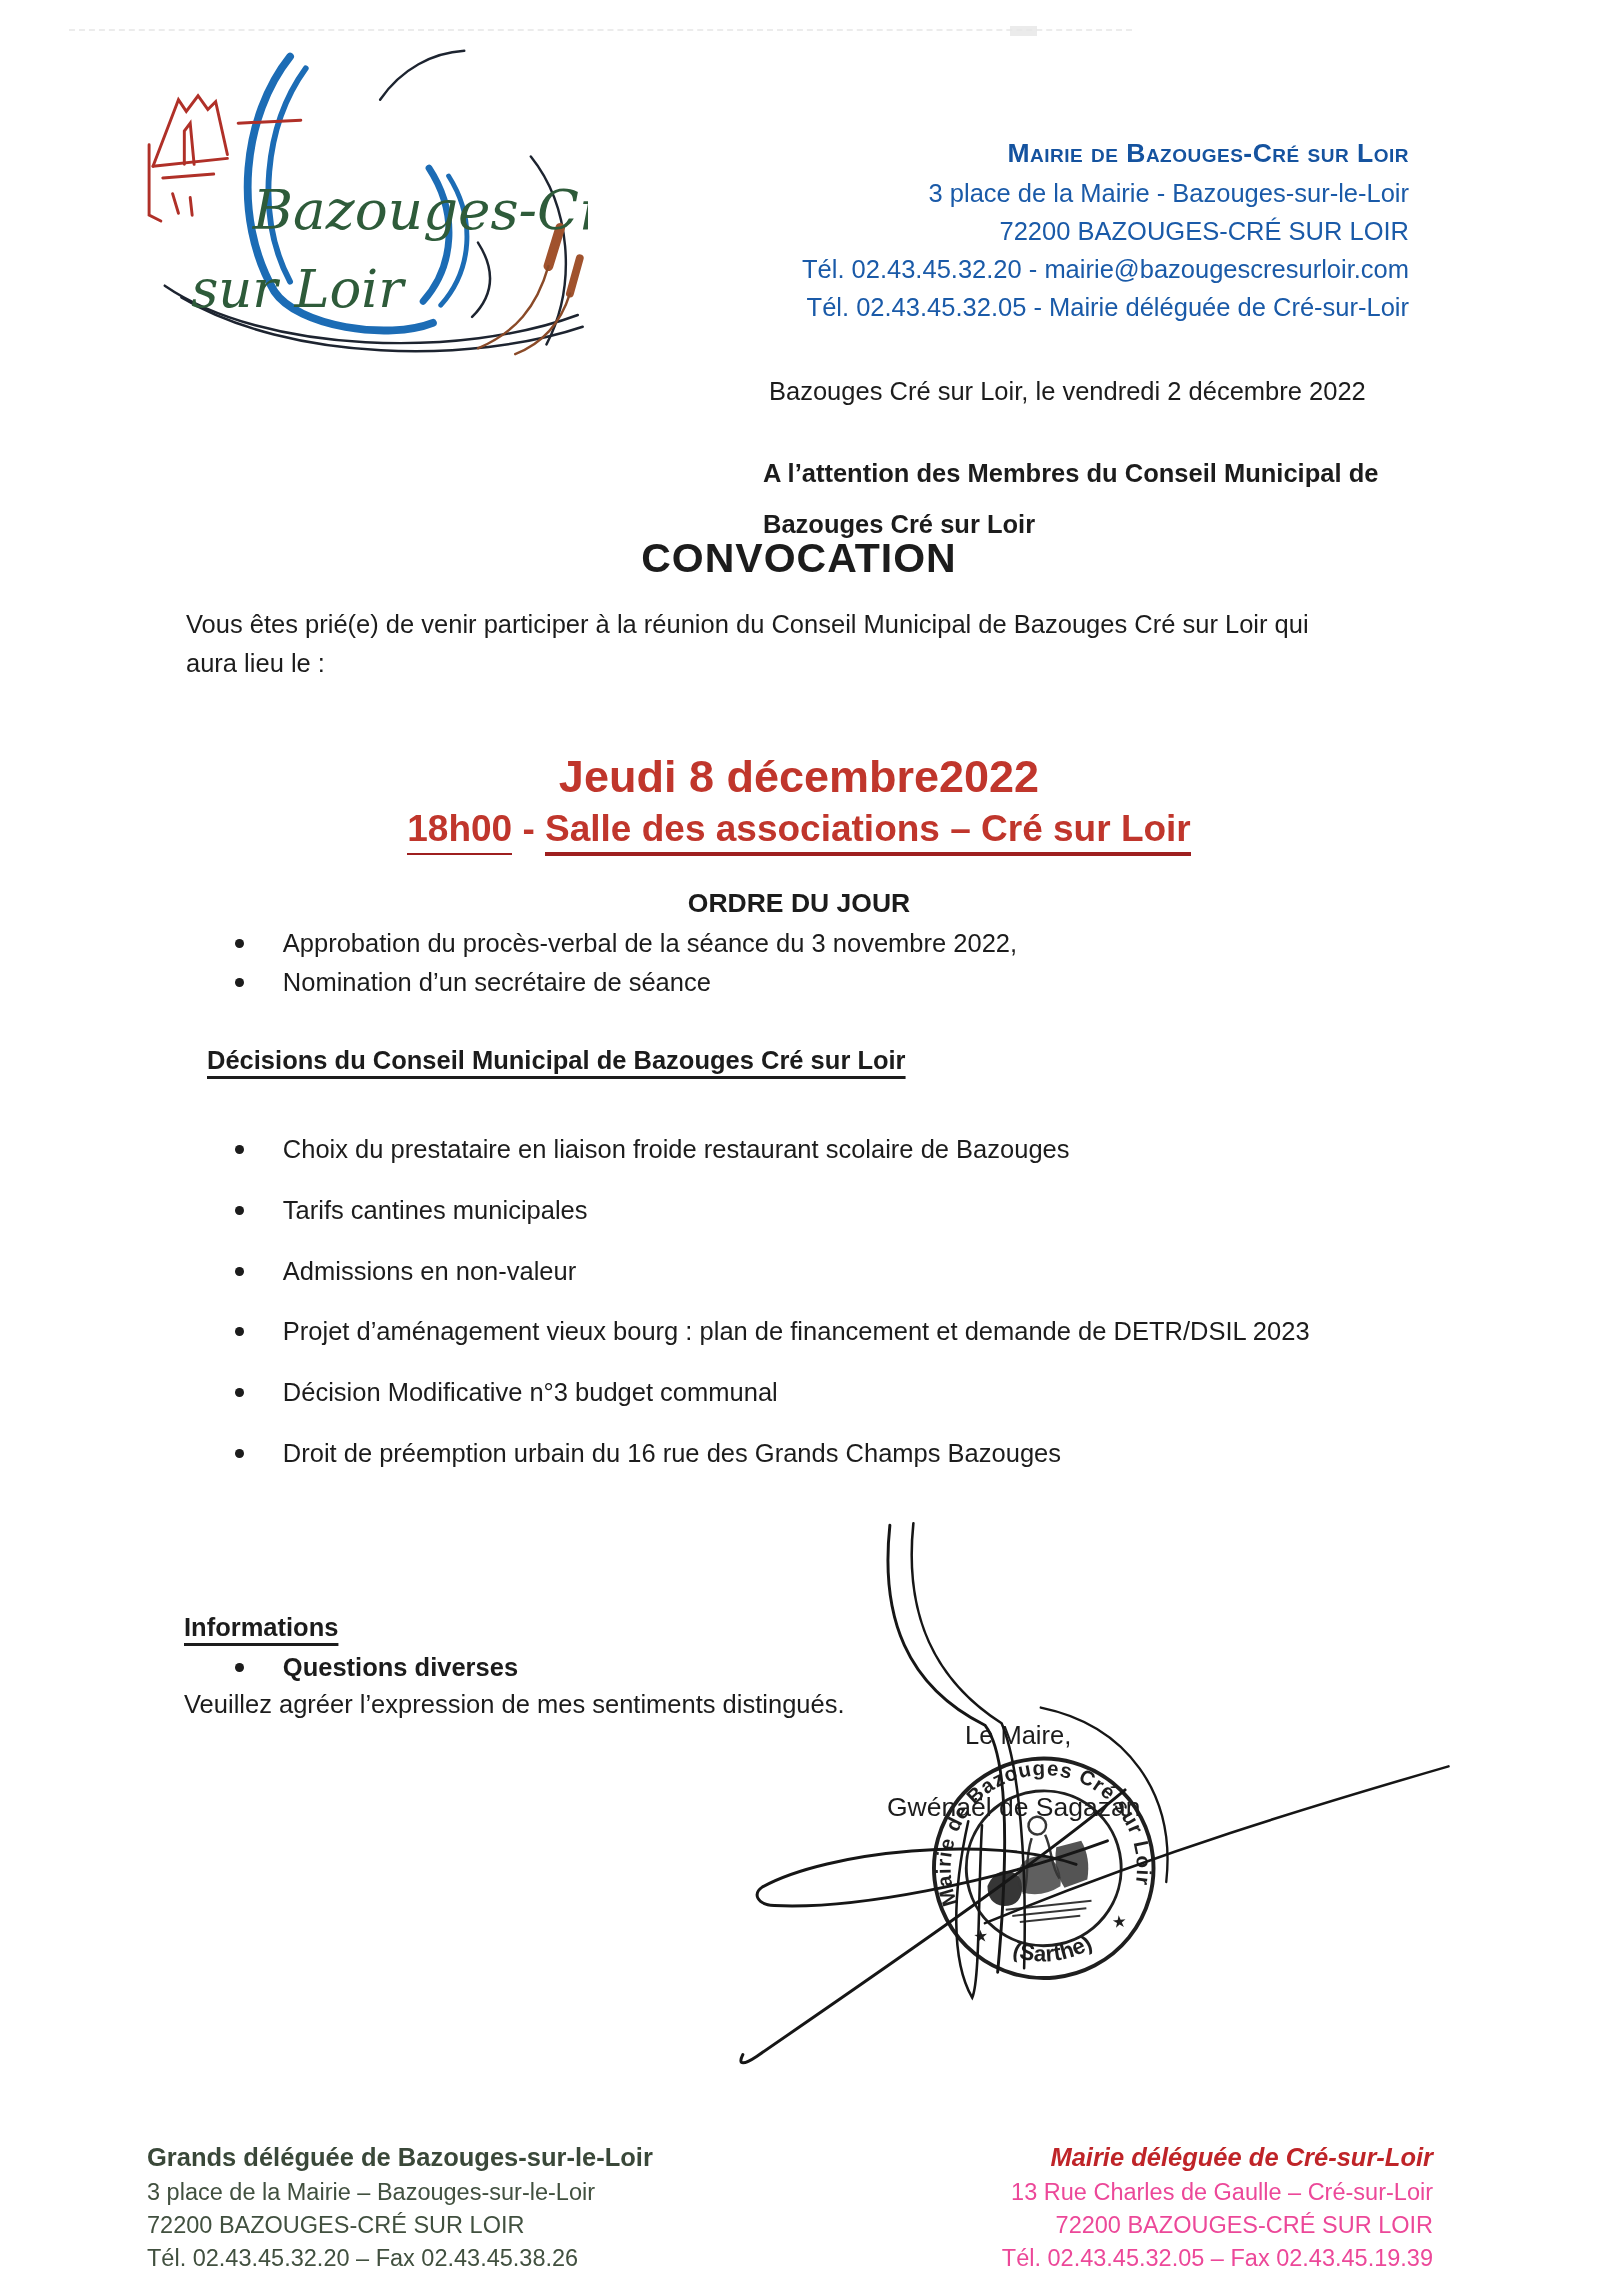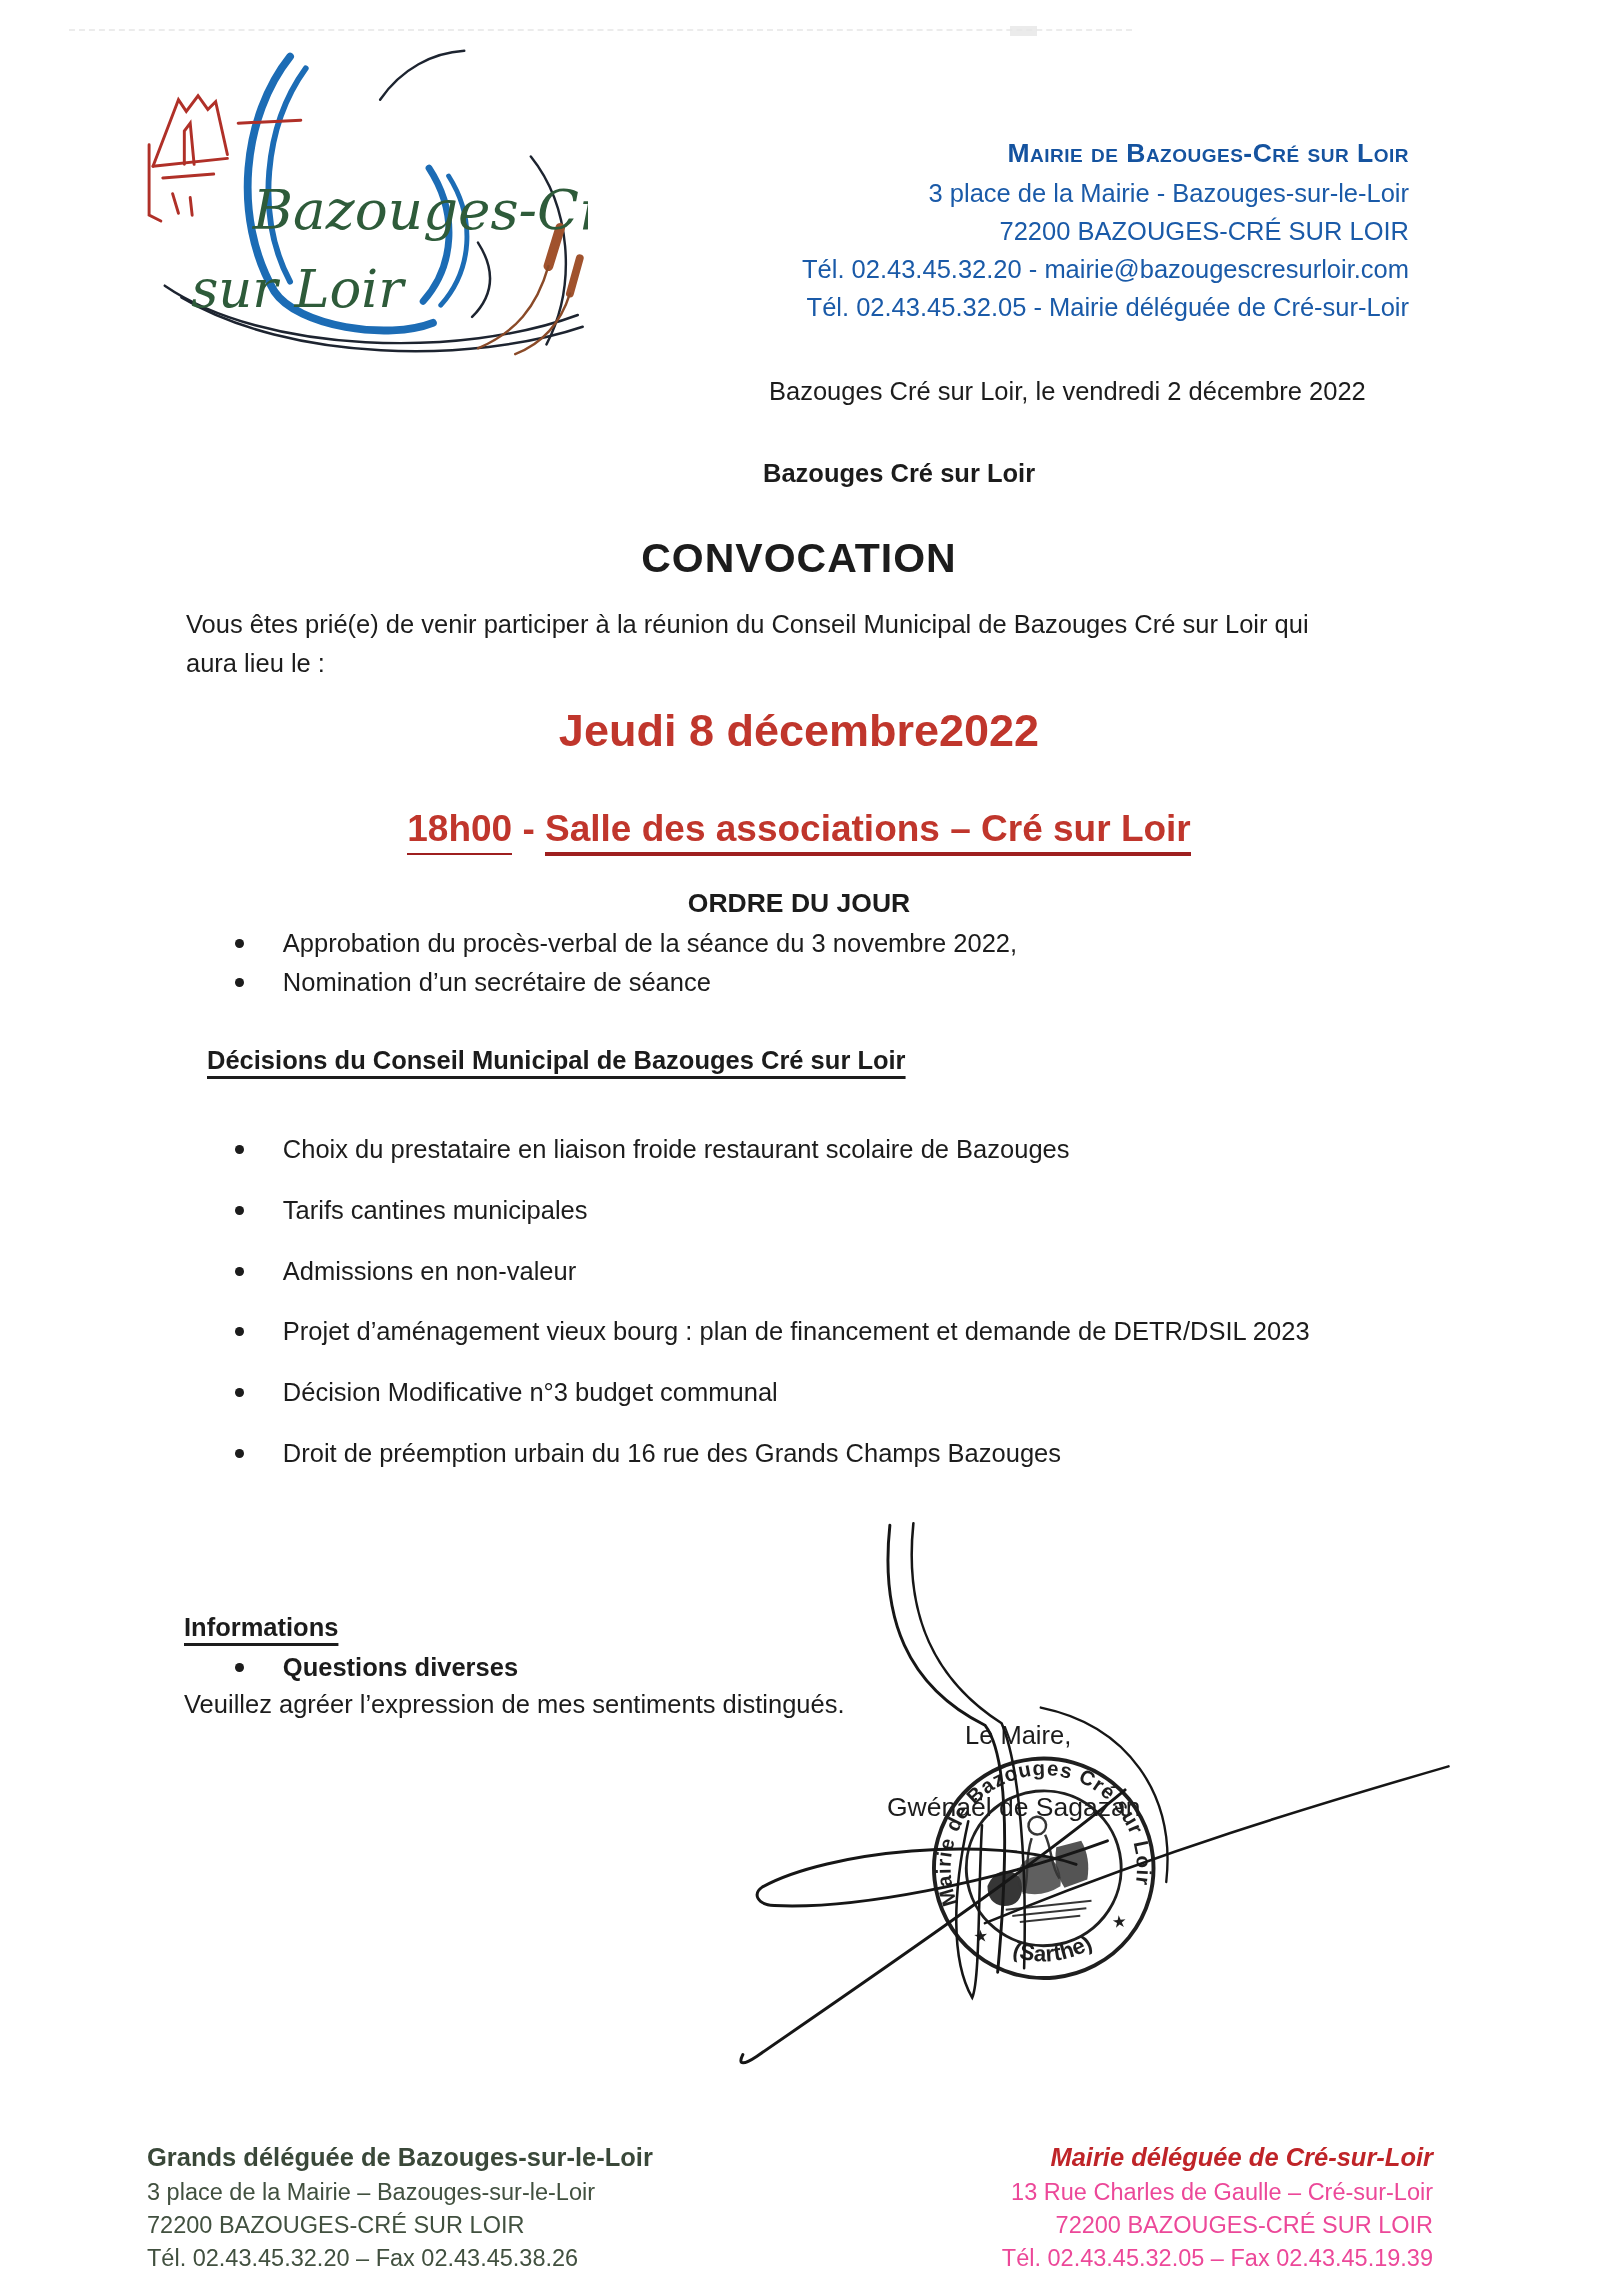--- a/index.html
+++ b/index.html
@@ -18,21 +18,21 @@
   .hdr-line{font-size:25.5px;line-height:38px;}
   
   #dateline{left:763px;top:377px;font-size:25.5px;margin-left:6px;}
   #attention{left:763px;top:448px;font-size:25.5px;font-weight:bold;line-height:51px;white-space:nowrap;}
   
   .centerwrap{left:0;width:1598px;text-align:center;}
   #convocation{top:535px;font-size:41px;font-weight:bold;letter-spacing:1px;}
   #intro1{left:186px;top:610px;font-size:25.5px;}
   #intro2{left:186px;top:649px;font-size:25.5px;}
   .h-red{color:#c0362c;font-weight:bold;}
-  #date-heading{top:705px;font-size:45px;}
+  #date-heading{top:751px;font-size:45px;}
   #time-heading{top:808px;font-size:37px;}
   #time-heading span{white-space:pre;}
   .u{border-bottom:4.9px solid #9e1f1f;padding-bottom:2.9px;}
   .u-thin{border-bottom:2.9px solid #9e1f1f;padding-bottom:3.9px;}
   #ordre{top:888px;font-size:26.5px;font-weight:bold;}
   
   .row{position:absolute;left:235px;display:flex;align-items:center;gap:39px;}
   .blt{width:8.8px;height:8.8px;border-radius:50%;background:#1c1c1c;flex:none;}
   .row span{font-size:25.5px;white-space:nowrap;}
   .row.bold span{font-weight:bold;}
@@ -104,20 +104,21 @@
     <div id="header-title">Mairie de Bazouges-Cré sur Loir</div>
     <div class="hdr-line">3 place de la Mairie - Bazouges-sur-le-Loir</div>
     <div class="hdr-line">72200 BAZOUGES-CRÉ SUR LOIR</div>
     <div class="hdr-line">Tél. 02.43.45.32.20 - mairie@bazougescresurloir.com</div>
     <div class="hdr-line">Tél. 02.43.45.32.05 - Mairie déléguée de Cré-sur-Loir</div>
   </div>
 
   <div class="abs" id="dateline">Bazouges Cré sur Loir, le vendredi 2 décembre 2022</div>
 
   <div class="abs" id="attention">
+    <div>A l’attention des Membres du Conseil Municipal de</div>
     <div>Bazouges Cré sur Loir</div>
   </div>
 
   <div class="abs centerwrap" id="convocation">CONVOCATION</div>
 
   <div class="abs" id="intro1">Vous êtes prié(e) de venir participer à la réunion du Conseil Municipal de Bazouges Cré sur Loir qui</div>
   <div class="abs" id="intro2">aura lieu le :</div>
 
   <div class="abs centerwrap h-red" id="date-heading">
     <span class="u-thin" style="border-bottom:none;">Jeudi 8 décembre2022</span>

